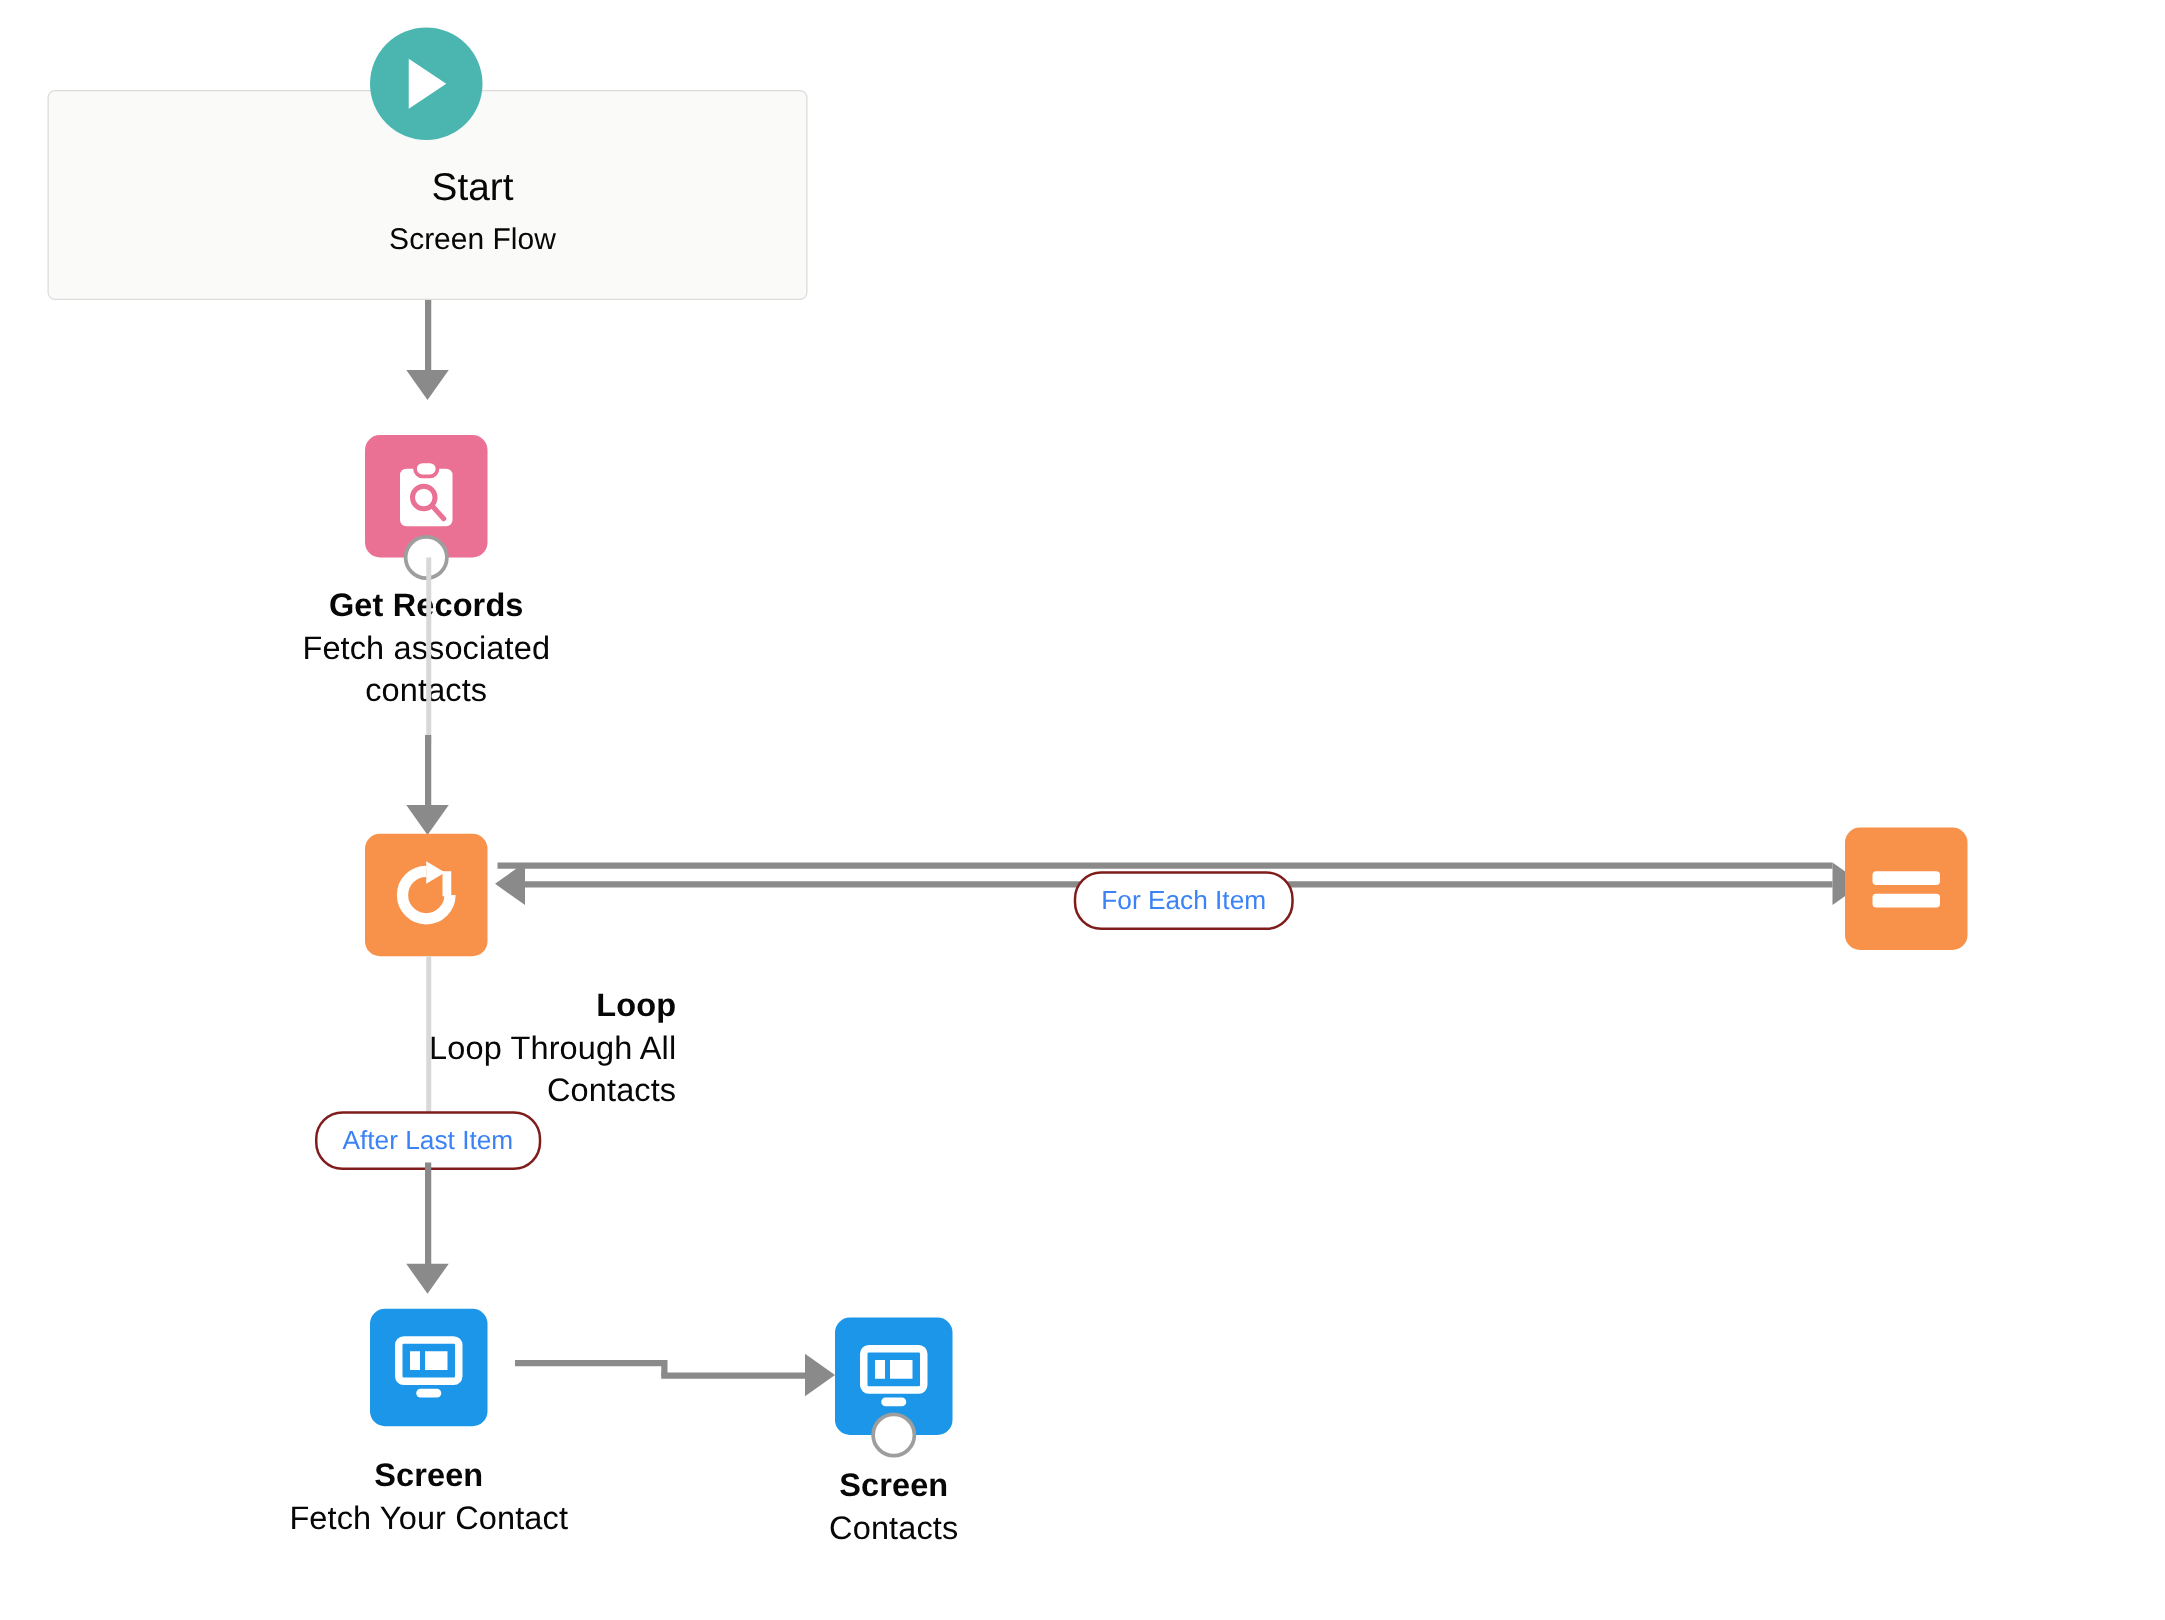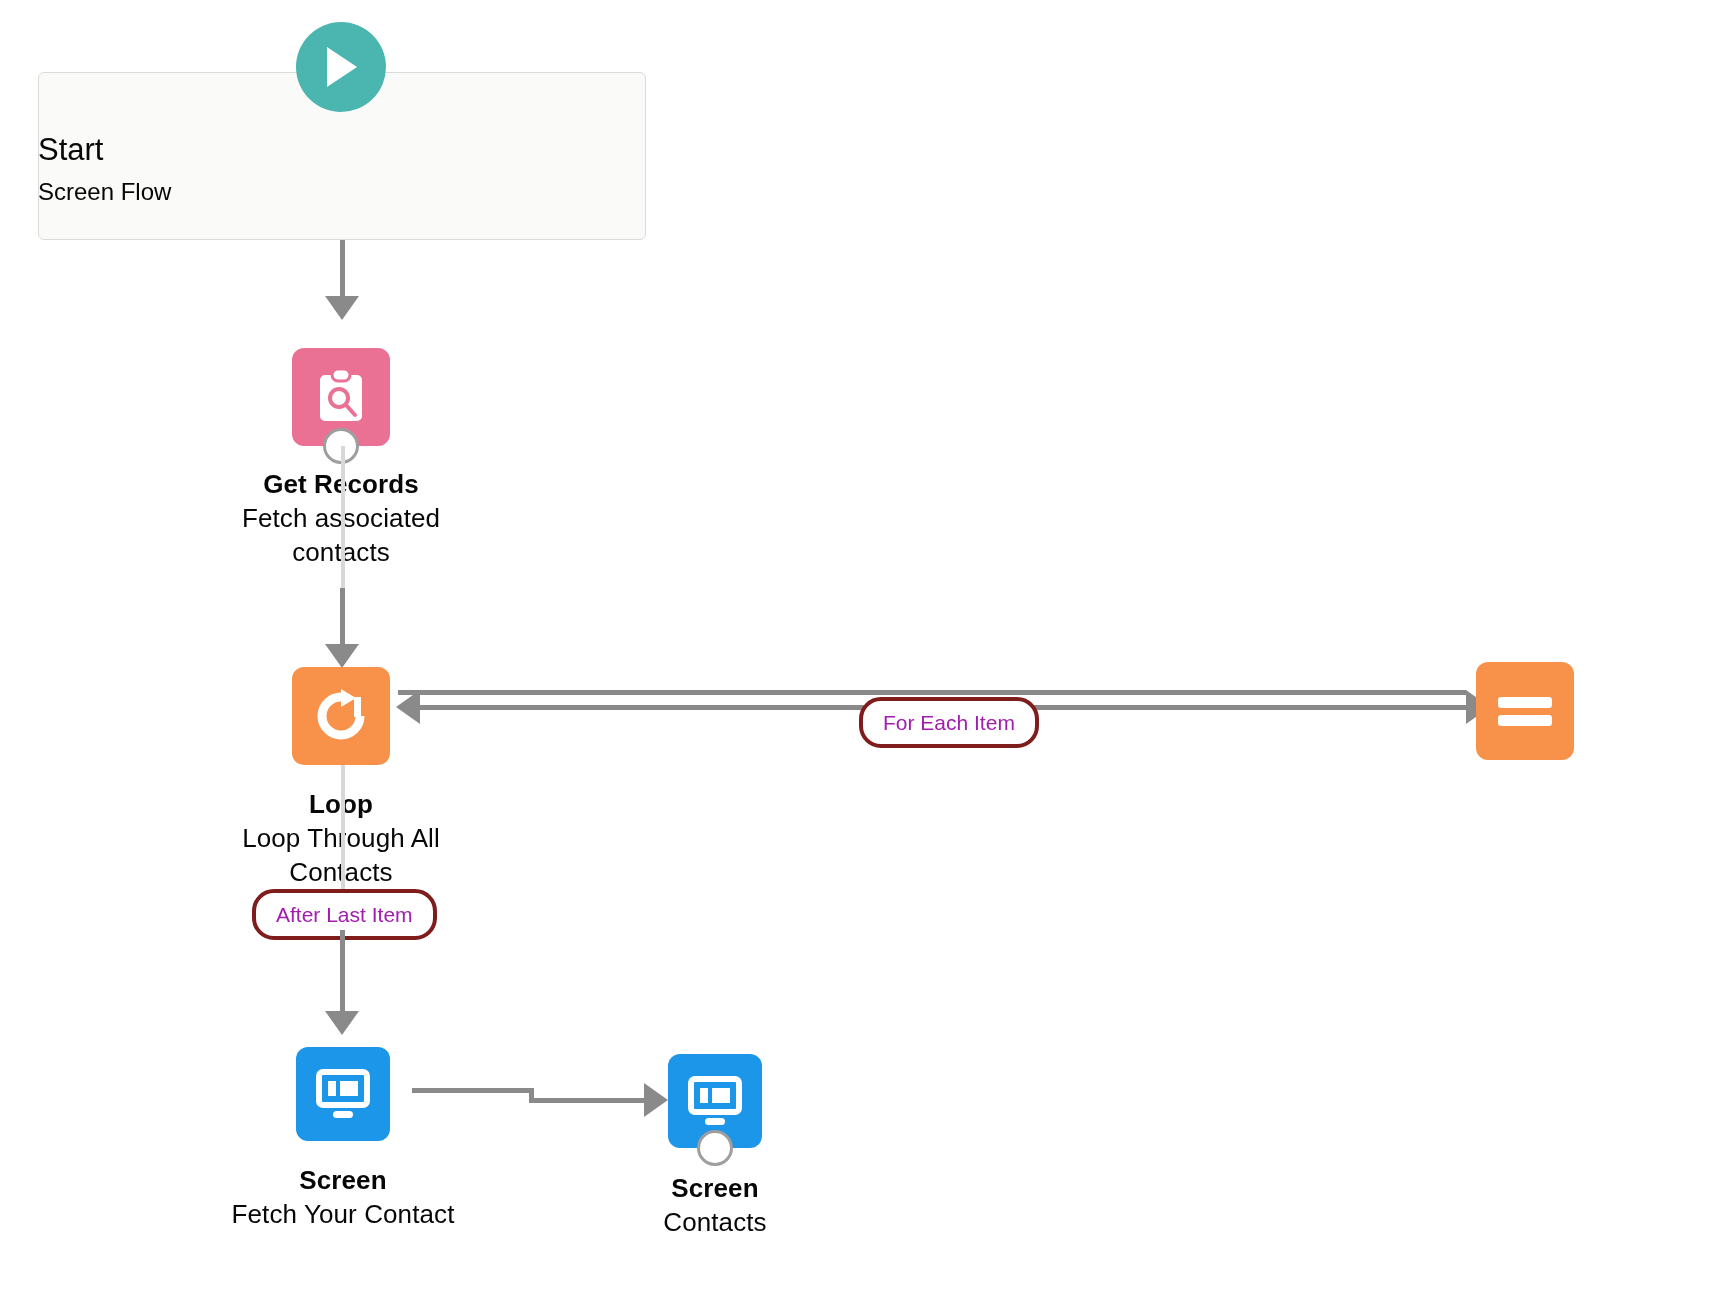--- a/index.html
+++ b/index.html
@@ -53,21 +53,22 @@
     position: absolute;
     border-radius: 50%;
     background: #4bb6b0;
     display: flex;
     align-items: center;
     justify-content: center;
   }
   .start-text {
     position: absolute;
     width: 100%;
-    text-align: left;
+    text-align: center;
+    margin-left: 36px;
   }
   .start-title {
     font-size: 31px;
     font-weight: normal;
     color: #080707;
     display: block;
   }
   .start-sub {
     font-size: 24px;
     font-weight: normal;
@@ -129,23 +130,23 @@
     position: absolute;
     width: 0; height: 0;
     border-top: 17px solid transparent;
     border-bottom: 17px solid transparent;
     border-left: 24px solid #8a8a8a;
   }
   
   .pill {
     position: absolute;
     background: #ffffff;
-    border: 4px solid #7f1d1d;
+    border: 2px solid #7f1d1d;
     border-radius: 22px;
-    color: #a21caf;
+    color: #3b82f6;
     font-size: 21px;
     line-height: 1;
     padding: 11px 20px;
     white-space: nowrap;
     box-sizing: border-box;
   }
 </style>
 </head>
 <body>
 
@@ -193,21 +194,21 @@
   <div class="arrow-down" style="left:325px; top:644px;"></div>
 
   <div class="icon-tile tile-loop" style="left:292px; top:667px; width:98px; height:98px;">
     <svg width="58" height="58" viewBox="0 0 58 58" aria-hidden="true">
       <path d="M29 10 A19 19 0 1 0 48 29" fill="none" stroke="#ffffff" stroke-width="9" stroke-linecap="butt"></path>
       <polygon points="29,2 29,20 44,11" fill="#ffffff"></polygon>
       <rect x="42" y="10" width="7" height="20" fill="#ffffff"></rect>
     </svg>
   </div>
 
-  <div class="node-label" style="left:141px; top:788px; width:400px;">
+  <div class="node-label" style="left:141px; top:788px; width:400px;text-align:right;">
     <span class="node-title">Loop</span>
     <span class="node-sub">Loop Through All</span>
     <span class="node-sub">Contacts</span>
   </div>
 
   <div class="line-v faint" style="left:341px; top:765px; height:142px;"></div>
 
   <div class="line-h" style="left:398px; top:690px; width:1068px;"></div>
 
   <div class="line-h" style="left:420px; top:705px; width:1046px;"></div>

